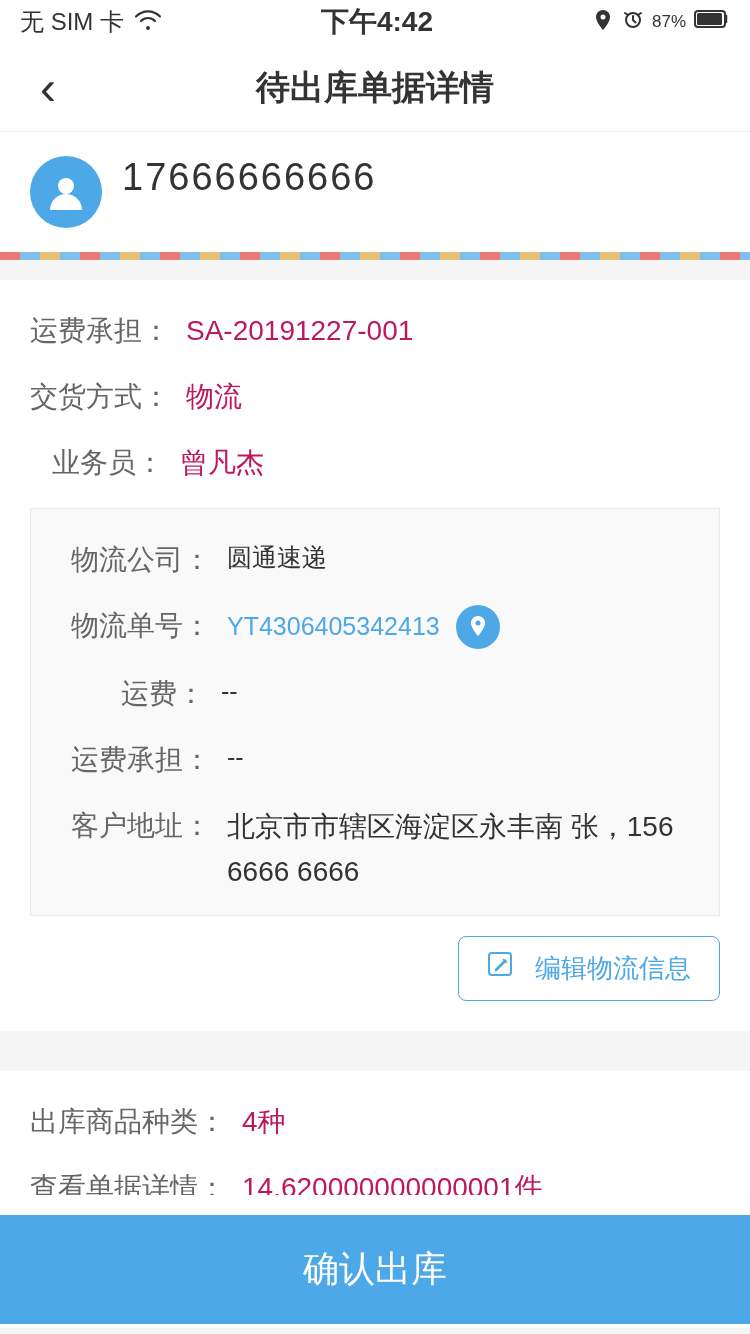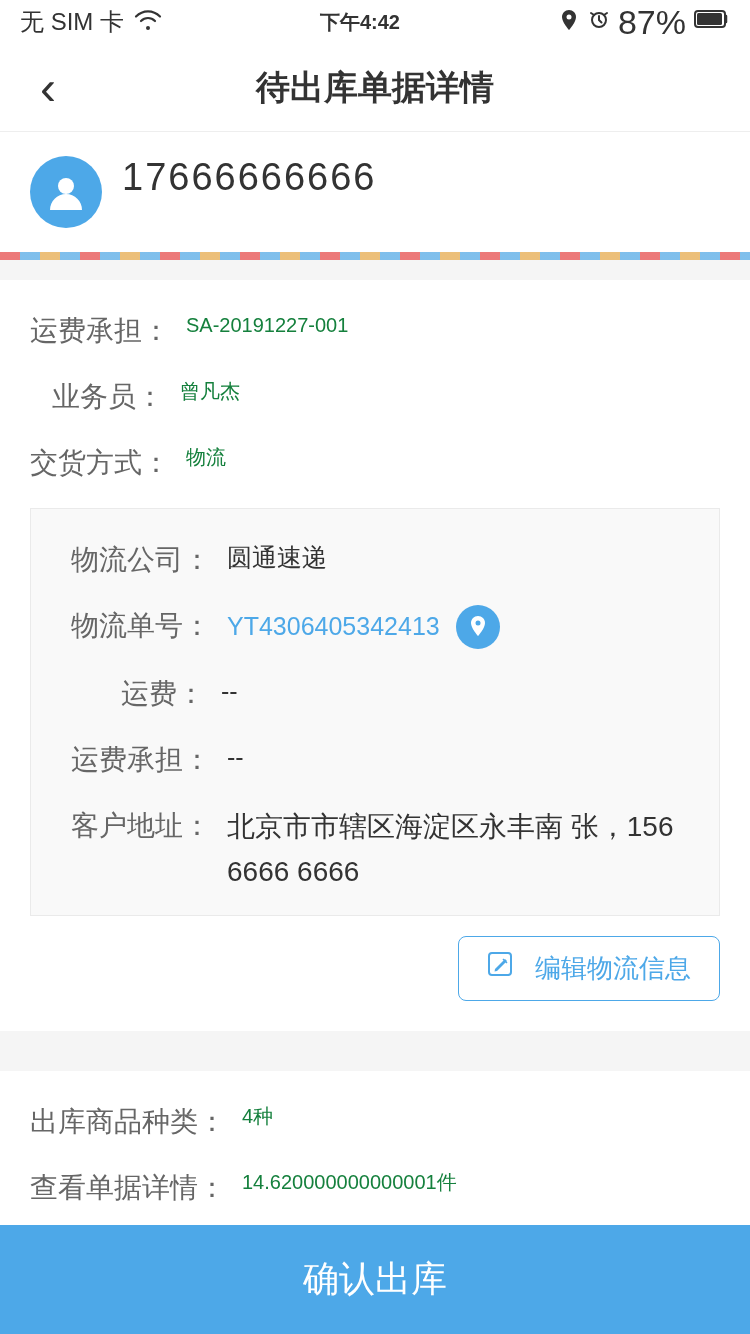--- a/index.html
+++ b/index.html
@@ -106,22 +106,22 @@
     .info-row:last-child { margin-bottom: 0; }
     .info-label {
       color: #666;
       font-size: 28px;
       min-width: 150px;
       text-align: right;
       padding-right: 16px;
       flex-shrink: 0;
     }
     .info-value {
-      color: #15803d;
-      font-size: 20px;
+      color: #be185d;
+      font-size: 28px;
       flex: 1;
     }
 
     
     .logistics-section {
       background: #f9f9f9;
       border: 1px solid #eaeaea;
       border-radius: 0;
       margin-top: 20px;
       padding: 30px 40px 20px;
@@ -206,21 +206,21 @@
       gap: 10px;
       cursor: pointer;
       background: #fff;
     }
 
     
     .confirm-btn-container {
       background: #fff;
       padding: 20px 0 0 0;
       position: fixed;
-      bottom: 0;
+      bottom: 10px;
       left: 0;
       width: 750px;
     }
     .confirm-btn {
       background: #4da8e8;
       color: #fff;
       font-size: 36px;
       font-weight: 500;
       text-align: center;
       padding: 30px;
@@ -249,36 +249,36 @@
   <div class="status-left">
     <span>无 SIM 卡</span>
     <span class="wifi-icon">
       <svg width="28" height="22" viewBox="0 0 28 22" fill="none">
         <path d="M14 18a2 2 0 1 1 0 4 2 2 0 0 1 0-4z" fill="#333"></path>
         <path d="M7 13c1.9-1.9 4.4-3 7-3s5.1 1.1 7 3" stroke="#333" stroke-width="2.2" stroke-linecap="round" fill="none"></path>
         <path d="M2 8.5C5.3 5.2 9.4 3.3 14 3.3s8.7 1.9 12 5.2" stroke="#333" stroke-width="2.2" stroke-linecap="round" fill="none"></path>
       </svg>
     </span>
   </div>
-  <span style="font-size:20px;font-weight:600;">下午4:42</span>
+  <span style="font-size:28px;font-weight:600;">下午4:42</span>
   <div class="status-right">
     <span>
       <svg width="22" height="22" viewBox="0 0 22 22" fill="none">
         <path d="M11 2C7.1 2 4 5.1 4 9c0 5.2 7 13 7 13s7-7.8 7-13c0-3.9-3.1-7-7-7z" fill="#333"></path>
         <circle cx="11" cy="9" r="2.5" fill="white"></circle>
       </svg>
     </span>
     <span>
       <svg width="22" height="22" viewBox="0 0 22 22" fill="none">
         <circle cx="11" cy="12" r="7" stroke="#333" stroke-width="2" fill="none"></circle>
         <path d="M11 8v4l2.5 2.5" stroke="#333" stroke-width="2" stroke-linecap="round" fill="none"></path>
         <path d="M3 5l3 2M19 5l-3 2" stroke="#333" stroke-width="2" stroke-linecap="round"></path>
       </svg>
     </span>
-    <span style="font-size:34px;">87%</span>
+    <span style="font-size:17px;">87%</span>
     <span>
       <svg width="36" height="20" viewBox="0 0 36 20" fill="none">
         <rect x="1" y="2" width="30" height="16" rx="3" stroke="#333" stroke-width="2" fill="none"></rect>
         <rect x="3" y="4" width="25" height="12" rx="1.5" fill="#333"></rect>
         <path d="M32 7v6" stroke="#333" stroke-width="2.5" stroke-linecap="round"></path>
       </svg>
     </span>
   </div>
 </div>
 
@@ -300,26 +300,26 @@
   </div>
 
   <div class="dashed-separator"></div>
 
   <div class="section">
     <div class="info-row">
       <span class="info-label">运费承担：</span>
       <span class="info-value">SA-20191227-001</span>
     </div>
     <div class="info-row">
+      <span class="info-label">交货方式：</span>
+      <span class="info-value">物流</span>
+    </div>
+    <div class="info-row">
       <span class="info-label">业务员：</span>
       <span class="info-value">曾凡杰</span>
-    </div>
-    <div class="info-row">
-      <span class="info-label">交货方式：</span>
-      <span class="info-value">物流</span>
     </div>
 
     <div class="logistics-section">
       <div class="logistics-row">
         <span class="logistics-label">物流公司：</span>
         <span class="logistics-value">圆通速递</span>
       </div>
       <div class="logistics-row">
         <span class="logistics-label">物流单号：</span>
         <div class="tracking-row">

